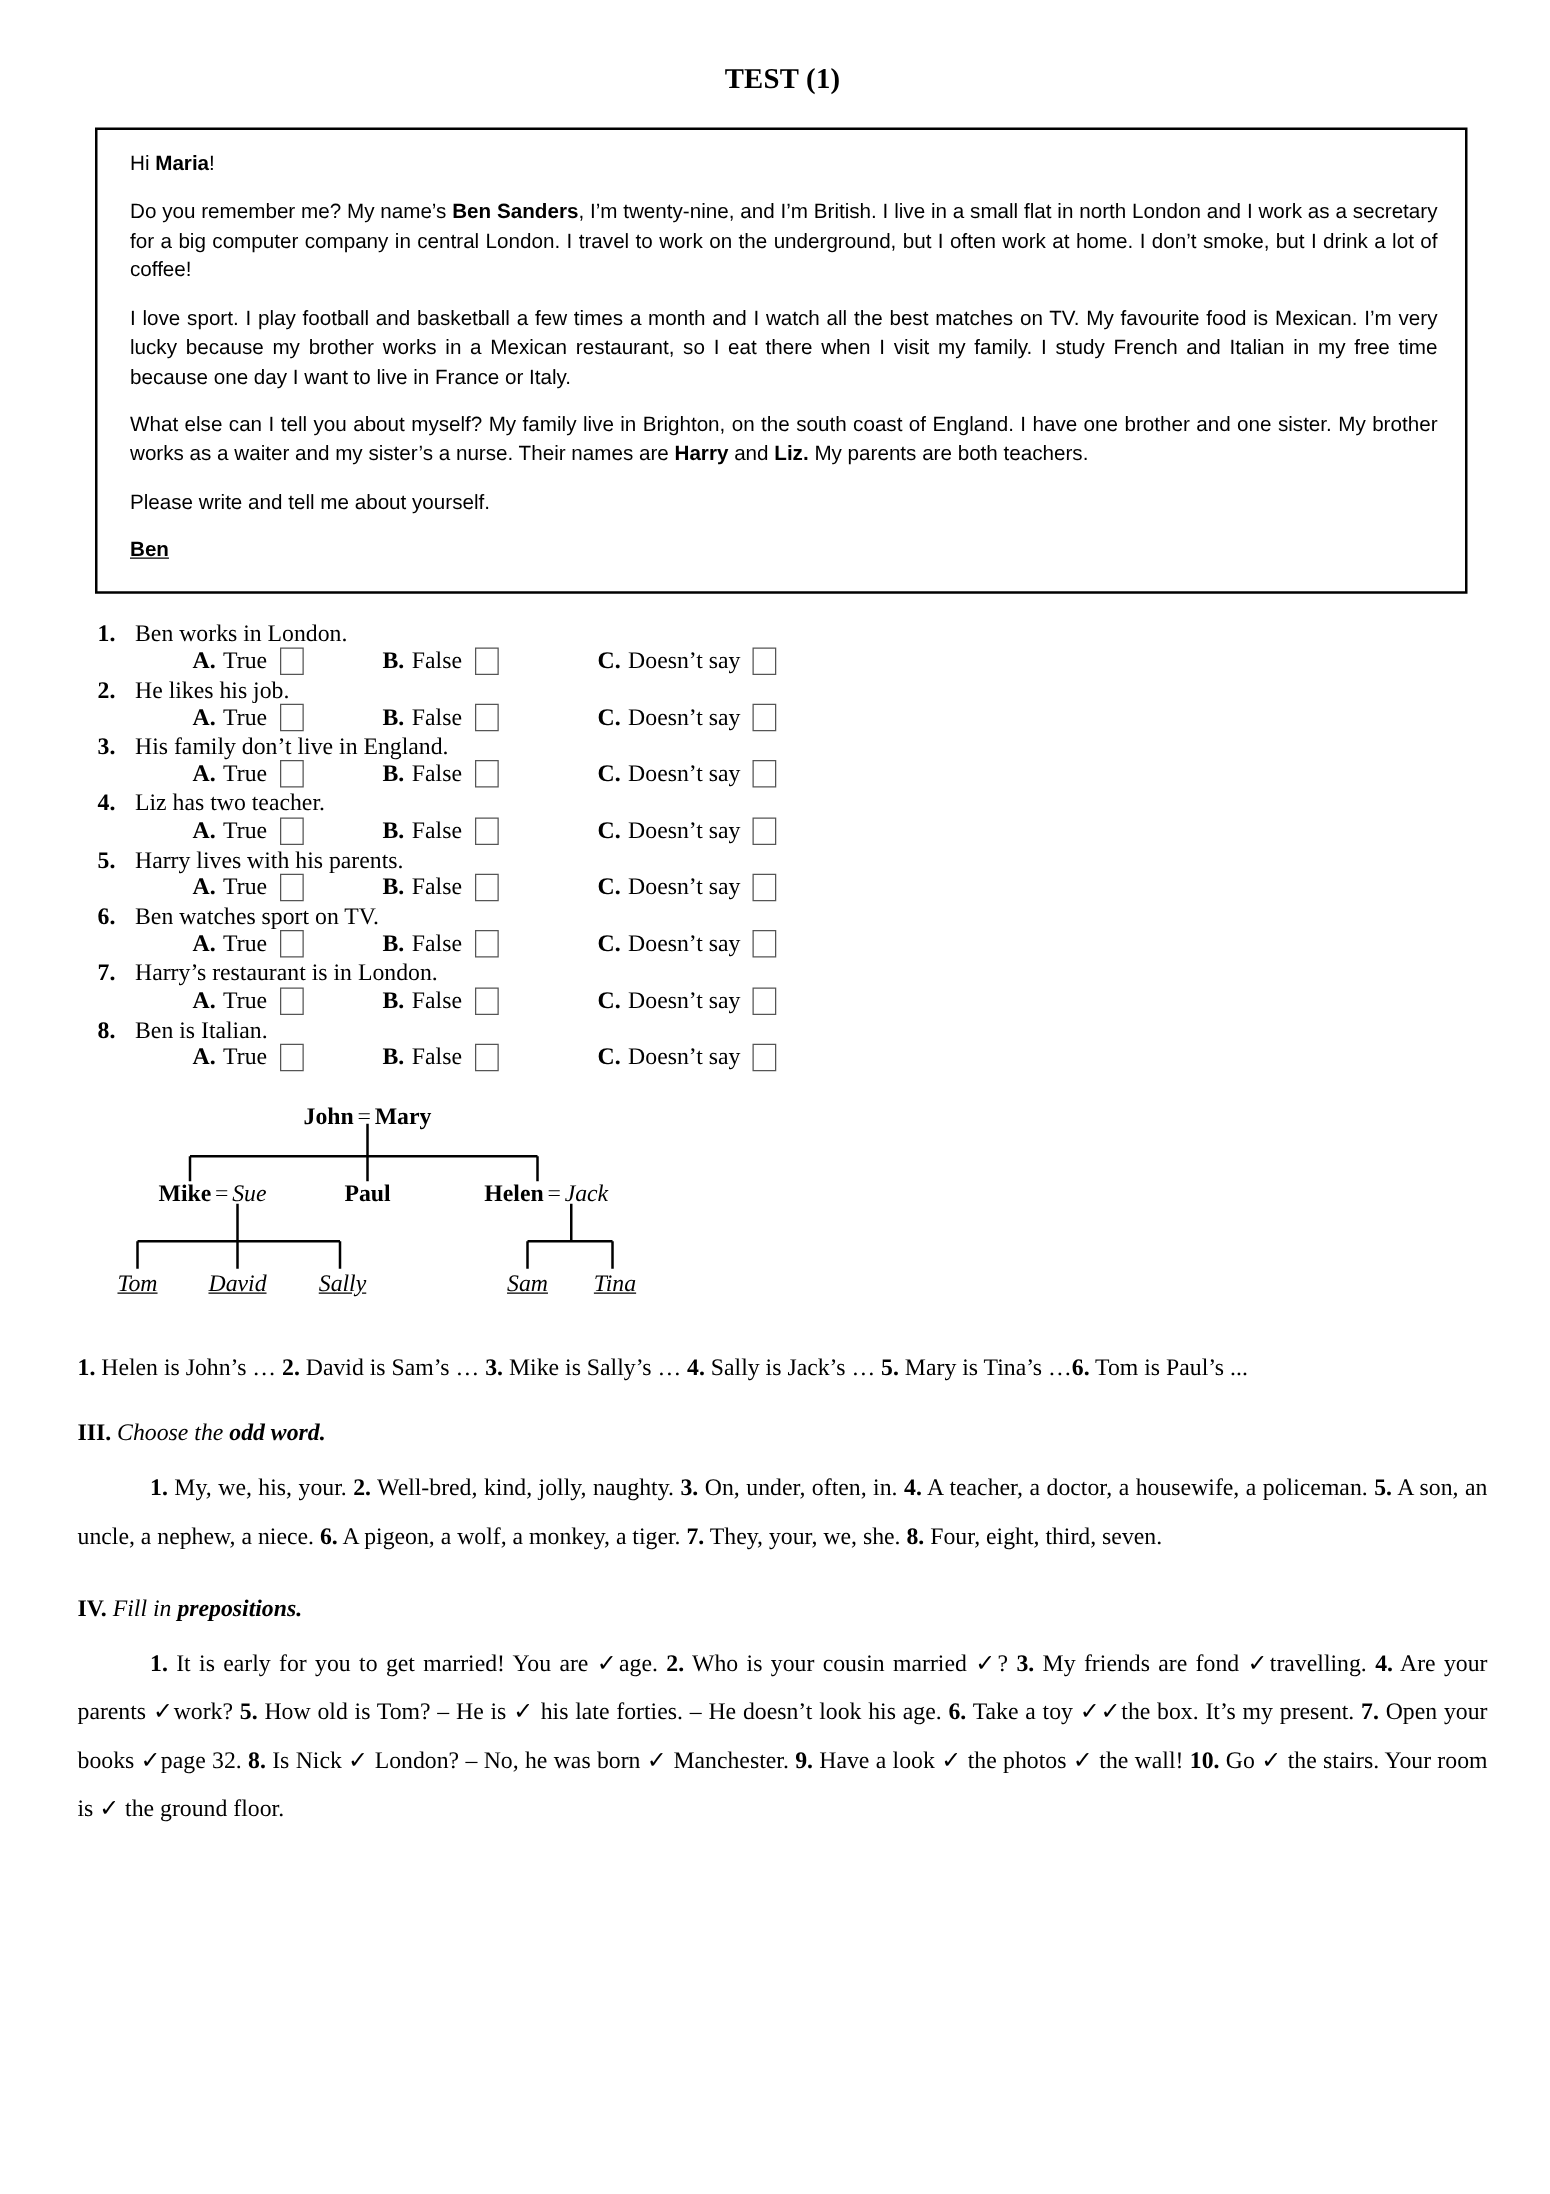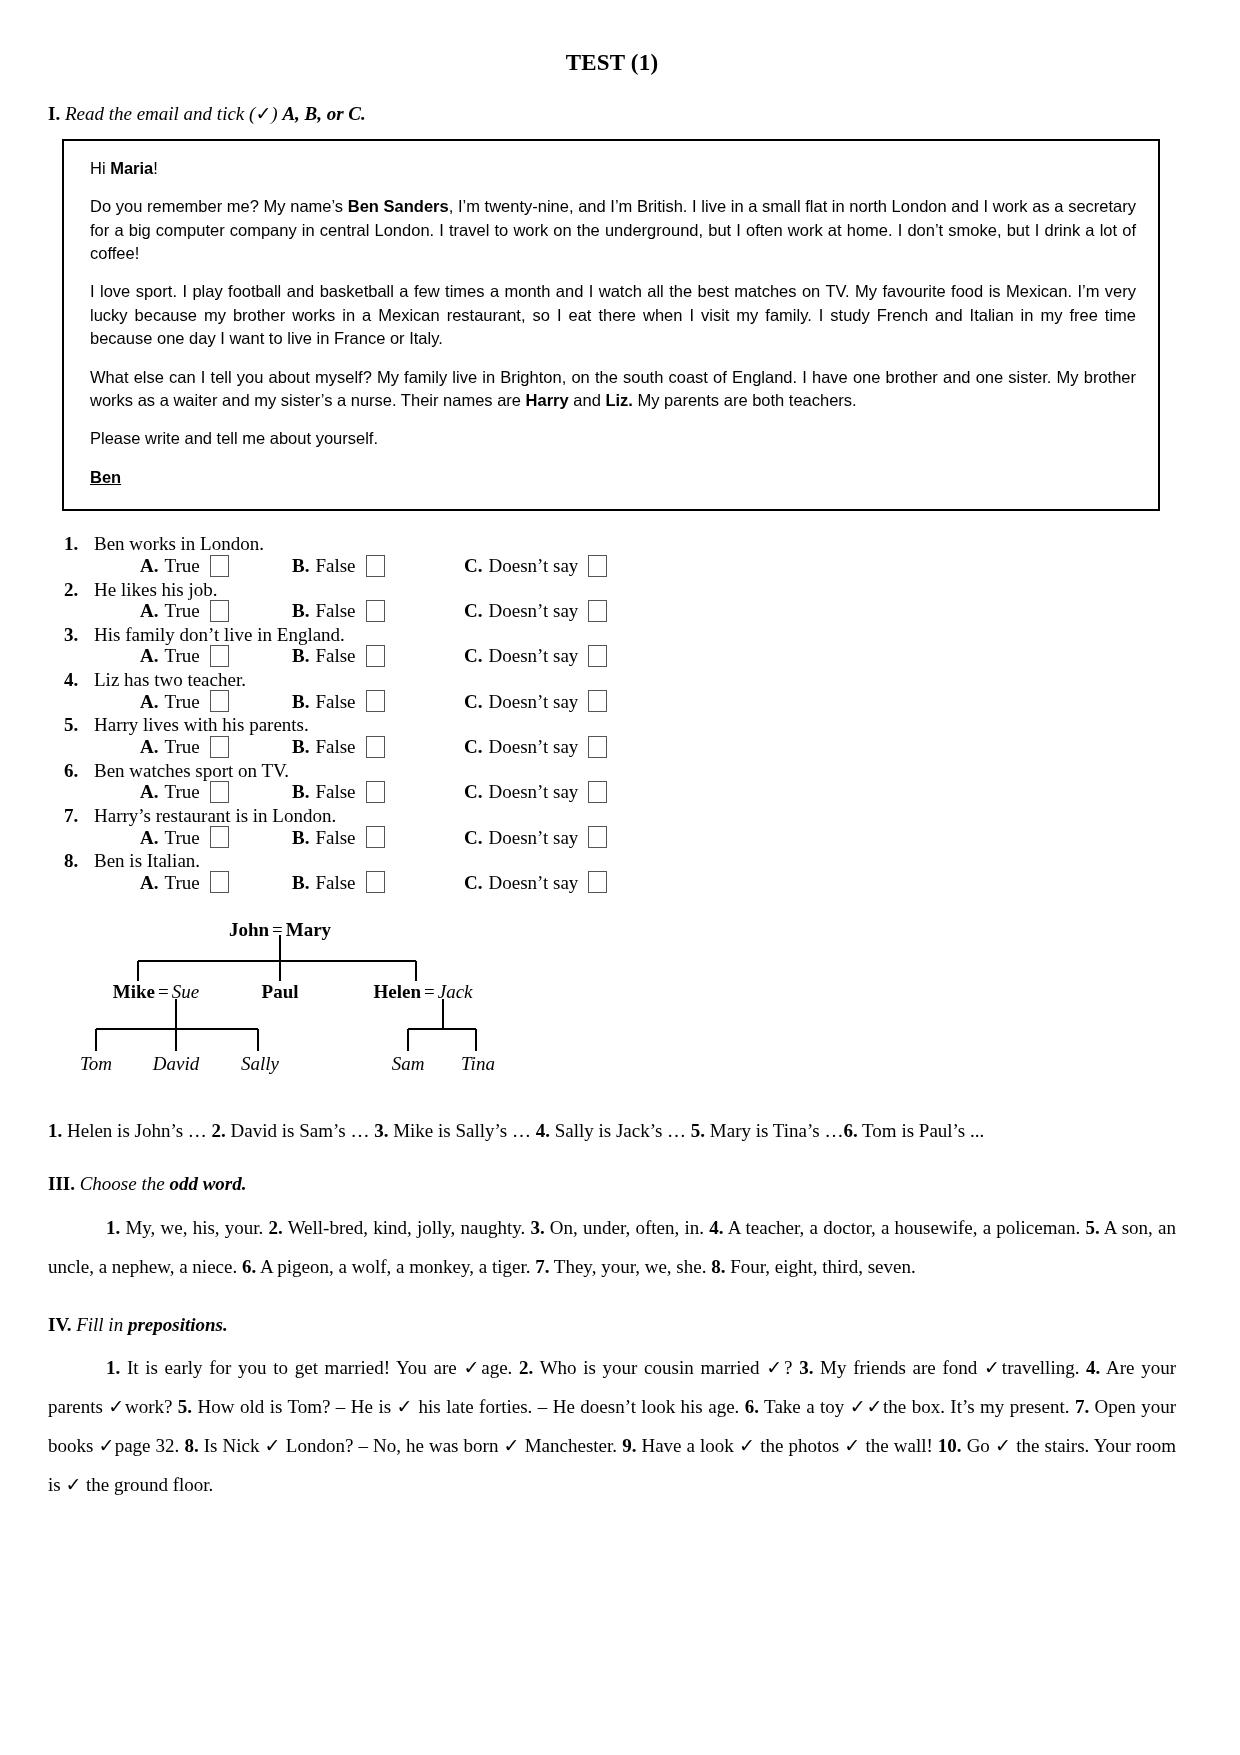--- a/index.html
+++ b/index.html
@@ -13,20 +13,21 @@
     font-family: "Liberation Serif", "DejaVu Serif", serif;
     color: #000000;
     position: relative;
   }
   .page {
     width: 1224px;
     min-height: 1755px;
     box-sizing: border-box;
     padding: 40px 48px 24px 48px;
     position: relative;
+    margin-left: 14px;
   }
 
   
   .test-title {
     text-align: center;
     font-size: 23px;
     font-weight: bold;
     letter-spacing: 0.2px;
     margin: 10px 0 26px 0;
   }
@@ -118,21 +119,21 @@
   .tree-svg { position: absolute; left: 0; top: 0; }
   .node {
     position: absolute;
     font-size: 19px;
     white-space: nowrap;
     transform: translateX(-50%);
   }
   .node .nm { font-weight: bold; }
   .node .sp { font-style: italic; }
   .node .eq { font-weight: normal; padding: 0 3px; }
-  .node.child { font-style: italic; font-weight: normal; }
+  .node.child { font-style: italic; font-weight: normal; text-decoration: underline; }
 
   
   .tree-sentences {
     font-size: 19px;
     line-height: 1.5;
     margin: 6px 0 26px 0;
   }
   .tree-sentences b { font-weight: bold; }
 
   .body-para {
@@ -144,25 +145,20 @@
   }
   .body-para b { font-weight: bold; }
 </style>
 </head>
 <body>
 
 <div class="page">
 
   <div class="test-title">TEST (1)</div>
 
-  <div class="section-head">
-    <span class="numeral">I.</span>
-    <span>Read the email and tick (</span><span class="tick-glyph">✓</span><span>)</span>
-    <span class="strong">A, B, or C.</span>
-  </div>
 
   <div class="email-box">
     <p class="email-greeting"><span>Hi </span><b>Maria</b><span>!</span></p>
 
     <p><span>Do you remember me? My name’s </span><b>Ben Sanders</b><span>, I’m twenty-nine, and I’m British. I live in a small flat in north London and I work as a secretary for a big computer company in central London. I travel to work on the underground, but I often work at home. I don’t smoke, but I drink a lot of coffee!</span></p>
 
     <p>I love sport. I play football and basketball a few times a month and I watch all the best matches on TV. My favourite food is Mexican. I’m very lucky because my brother works in a Mexican restaurant, so I eat there when I visit my family. I study French and Italian in my free time because one day I want to live in France or Italy.</p>
 
     <p><span>What else can I tell you about myself? My family live in Brighton, on the south coast of England. I have one brother and one sister. My brother works as a waiter and my sister’s a nurse. Their names are </span><b>Harry</b><span> and </span><b>Liz.</b><span> My parents are both teachers.</span></p>
 

